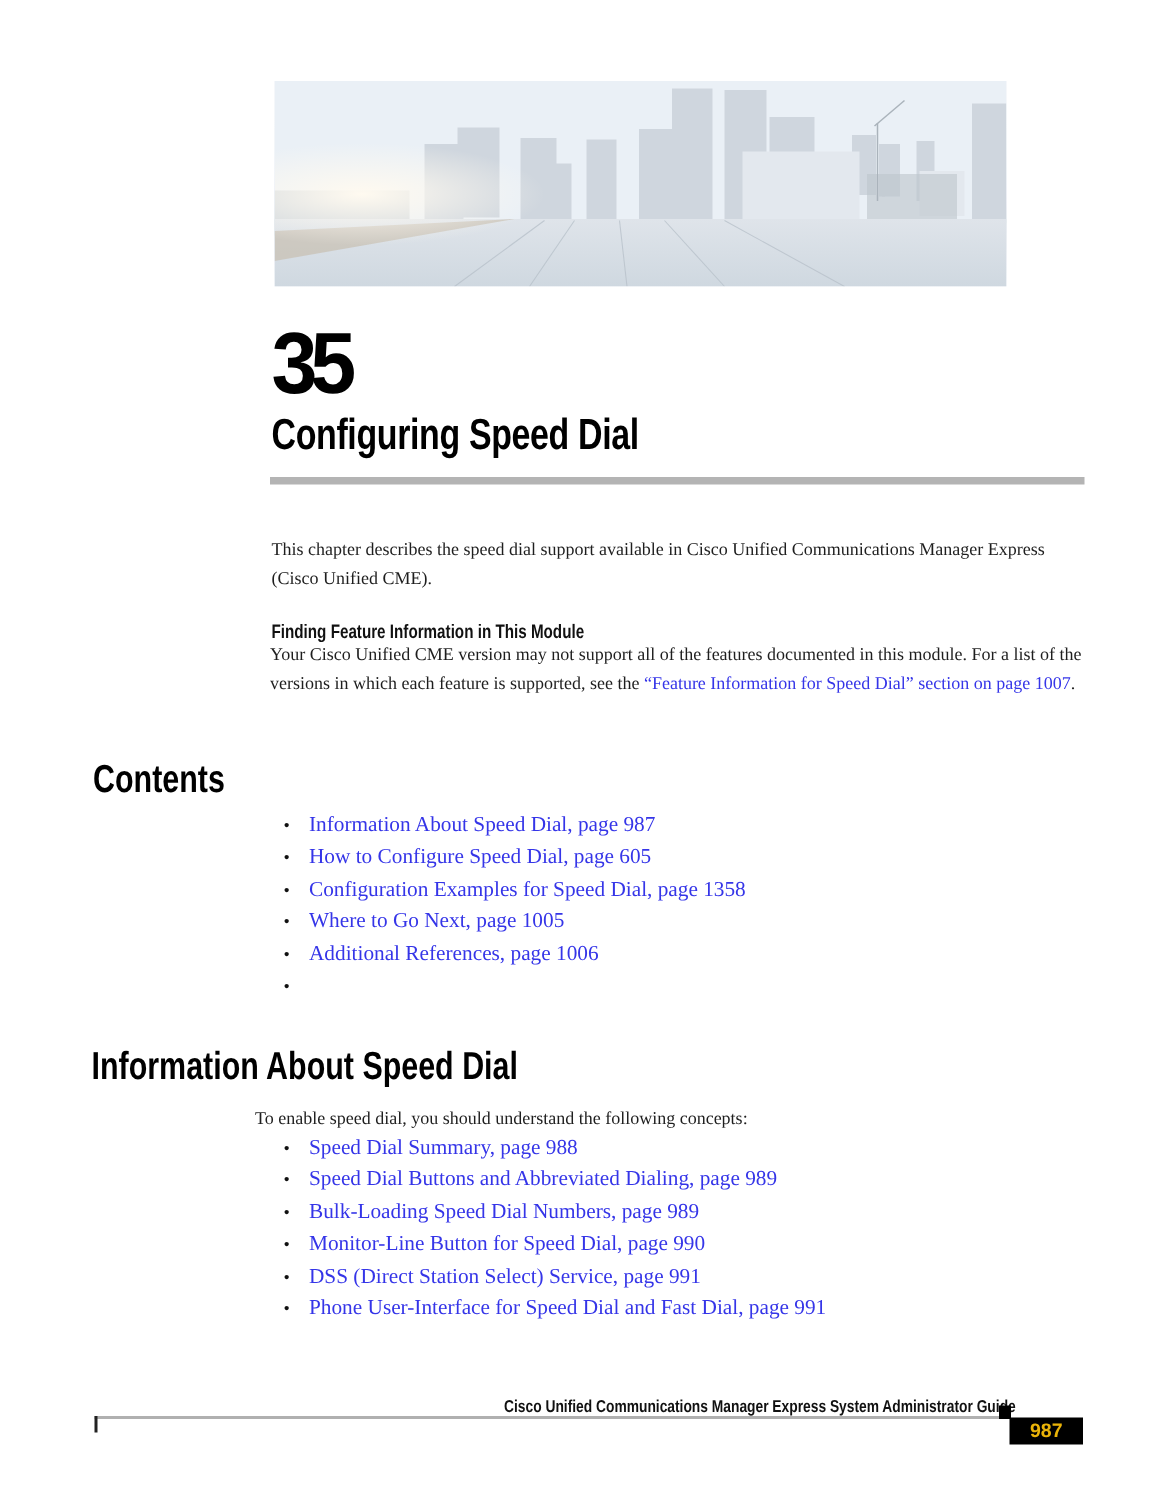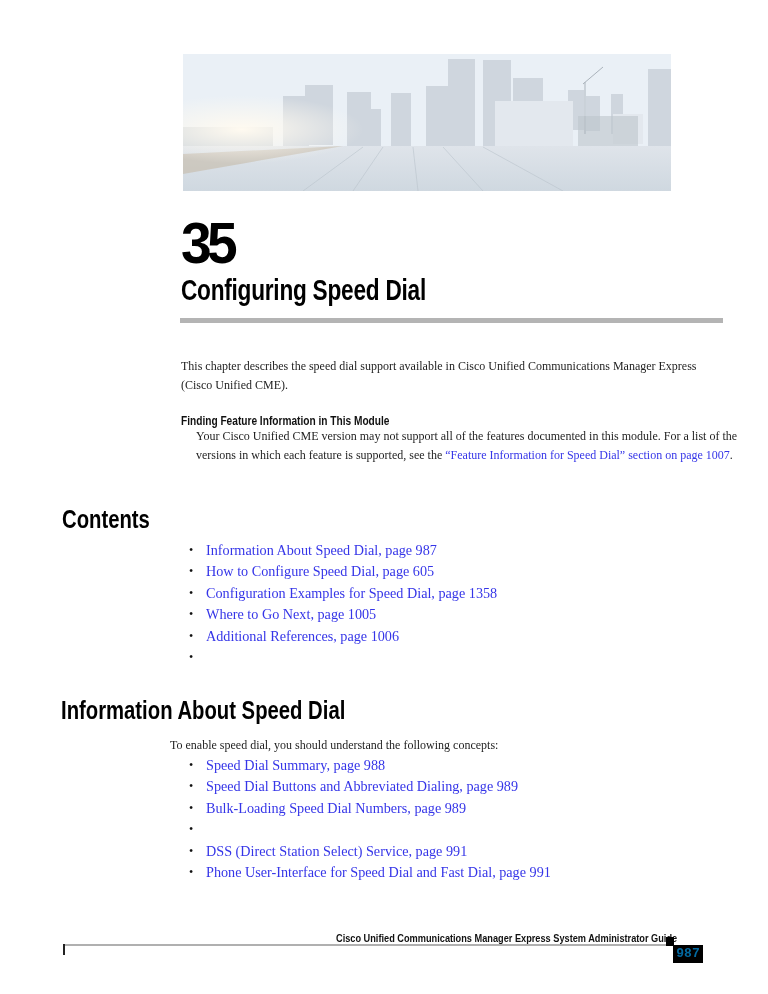--- a/index.html
+++ b/index.html
@@ -42,21 +42,21 @@
       font-size: 12px; line-height: 18.5px; color: #1e1e1e;
     }
     .intro { left: 181px; top: 357px; width: 545px; }
     .subhead {
       left: 181px; top: 413px;
       font-family: "Liberation Sans", "DejaVu Sans", sans-serif;
       font-weight: bold; font-size: 13px; color: #111;
       transform: scaleX(0.78); transform-origin: left top;
       white-space: nowrap;
     }
-    .feature-para { left: 196px; top: 427px; width: 545px; }
+    .feature-para { left: 180px; top: 427px; width: 545px; }
     .link { color: #3535e8; text-decoration: none; cursor: pointer; }
 
     .section-head {
       font-family: "Liberation Sans", "DejaVu Sans", sans-serif;
       font-weight: bold; color: #000; line-height: 1; white-space: nowrap;
       transform-origin: left top;
     }
     .contents-head { left: 62px; top: 506px; font-size: 26px; transform: scaleX(0.78); }
     .info-head { left: 61px; top: 697px; font-size: 26px; transform: scaleX(0.78); }
 
@@ -76,22 +76,22 @@
     .footer-title {
       left: 336px; top: 932px;
       font-family: "Liberation Sans", "DejaVu Sans", sans-serif;
       font-weight: bold; font-size: 11.5px; color: #111; white-space: nowrap;
       transform: scaleX(0.8); transform-origin: left top;
     }
     .footer-rule { left: 63px; top: 944px; width: 610px; height: 2px; background: #b0b0b0; }
     .footer-tick { left: 63px; top: 944px; width: 2px; height: 11px; background: #222; }
     .footer-square { left: 666px; top: 937px; width: 8px; height: 9px; background: #000; }
     .page-box {
-      left: 673px; top: 945px; width: 30px; height: 18px; background: #000;
-      color: #0369a1; font-family: Liberation Mono, monospace;
+      left: 673px; top: 945px; width: 49px; height: 18px; background: #000;
+      color: #eab308; font-family: Liberation Sans, sans-serif;
       font-weight: bold; font-size: 13px; line-height: 18px; text-align: center;
     }
   </style>
 </head>
 <body>
 
 <div class="abs banner">
   <svg width="488" height="137" viewBox="0 0 488 137" xmlns="http://www.w3.org/2000/svg">
     <defs>
       <radialGradient id="sun" cx="0.12" cy="0.55" r="0.25">
@@ -163,21 +163,21 @@
   <li><span class="dot">•</span><a class="link">Additional References, page 1006</a></li>
   <li><span class="dot">•</span></li>
 </ul>
 
 <div class="abs section-head info-head">Information About Speed Dial</div>
 <div class="abs body-text info-intro">To enable speed dial, you should understand the following concepts:</div>
 <ul class="abs bullets info-list">
   <li><span class="dot">•</span><a class="link">Speed Dial Summary, page 988</a></li>
   <li><span class="dot">•</span><a class="link">Speed Dial Buttons and Abbreviated Dialing, page 989</a></li>
   <li><span class="dot">•</span><a class="link">Bulk-Loading Speed Dial Numbers, page 989</a></li>
-  <li><span class="dot">•</span></li>
+  <li><span class="dot">•</span><a class="link">Monitor-Line Button for Speed Dial, page 990</a></li>
   <li><span class="dot">•</span><a class="link">DSS (Direct Station Select) Service, page 991</a></li>
   <li><span class="dot">•</span><a class="link">Phone User-Interface for Speed Dial and Fast Dial, page 991</a></li>
 </ul>
 
 <div class="abs footer-title">Cisco Unified Communications Manager Express System Administrator Guide</div>
 <div class="abs footer-rule"></div>
 <div class="abs footer-tick"></div>
 <div class="abs footer-square"></div>
 <div class="abs page-box">987</div>
 

